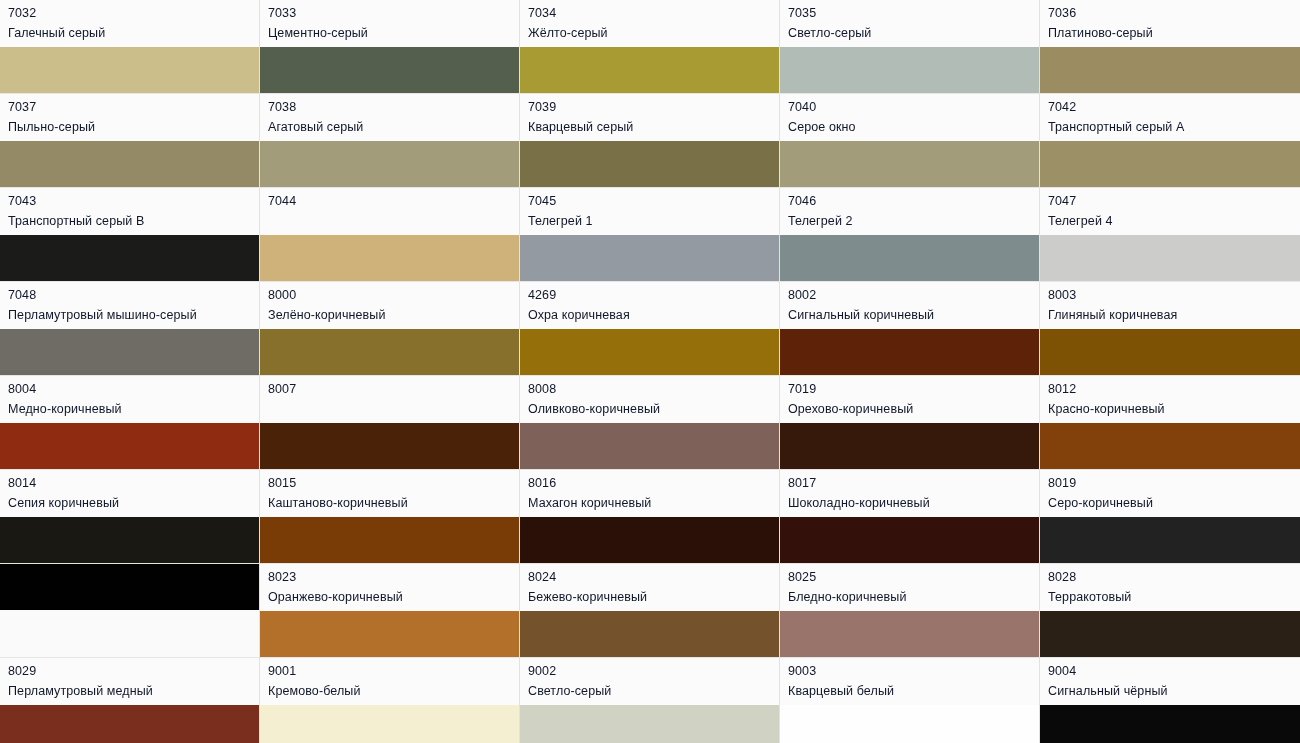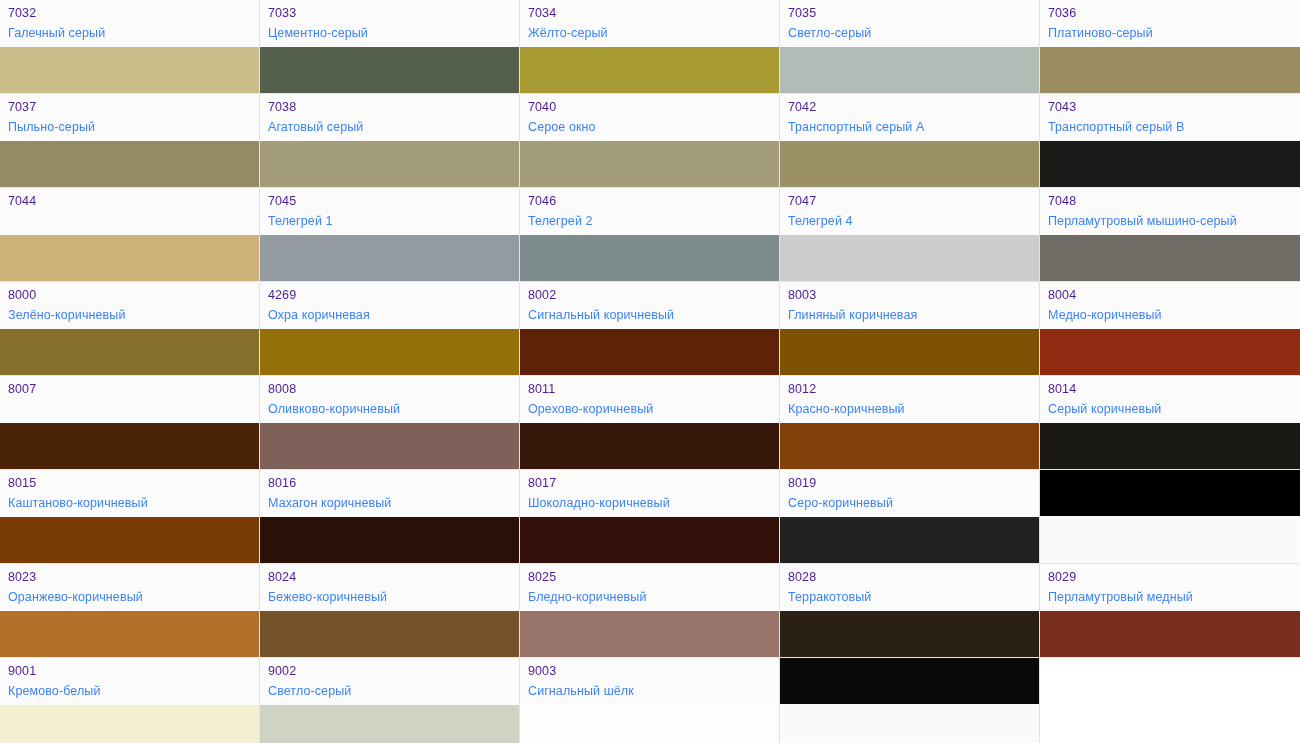--- a/index.html
+++ b/index.html
@@ -33,28 +33,28 @@
   .ral-text {
     height: 47px;
     box-sizing: border-box;
     padding: 6px 8px 0 8px;
     background: #fbfbfb;
   }
   .ral-code {
     display: block;
     font-size: 12.5px;
     line-height: 15px;
-    color: #4c1d95;
+    color: #0f172a;
     letter-spacing: 0.1px;
   }
   .ral-name {
     display: block;
     font-size: 12.5px;
     line-height: 16px;
-    color: #3b82f6;
+    color: #0f172a;
     margin-top: 4px;
     white-space: nowrap;
     letter-spacing: 0.1px;
   }
   .ral-swatch {
     height: 46px;
     width: 100%;
     display: block;
   }
 </style>
@@ -106,20 +106,27 @@
     </div>
     <div class="ral-cell">
       <div class="ral-text">
         <span class="ral-code">7038</span>
         <span class="ral-name">Агатовый серый</span>
       </div>
       <div class="ral-swatch" style="background-color: rgb(163, 156, 123);"></div>
     </div>
     <div class="ral-cell">
       <div class="ral-text">
+        <span class="ral-code">7039</span>
+        <span class="ral-name">Кварцевый серый</span>
+      </div>
+      <div class="ral-swatch" style="background-color: rgb(122, 112, 72);"></div>
+    </div>
+    <div class="ral-cell">
+      <div class="ral-text">
         <span class="ral-code">7040</span>
         <span class="ral-name">Серое окно</span>
       </div>
       <div class="ral-swatch" style="background-color: rgb(163, 156, 123);"></div>
     </div>
     <div class="ral-cell">
       <div class="ral-text">
         <span class="ral-code">7042</span>
         <span class="ral-name">Транспортный серый A</span>
       </div>
@@ -209,36 +216,36 @@
     </div>
     <div class="ral-cell">
       <div class="ral-text">
         <span class="ral-code">8008</span>
         <span class="ral-name">Оливково-коричневый</span>
       </div>
       <div class="ral-swatch" style="background-color: rgb(126, 98, 89);"></div>
     </div>
     <div class="ral-cell">
       <div class="ral-text">
-        <span class="ral-code">8011</span>
+        <span class="ral-code">7019</span>
         <span class="ral-name">Орехово-коричневый</span>
       </div>
       <div class="ral-swatch" style="background-color: rgb(54, 25, 10);"></div>
     </div>
     <div class="ral-cell">
       <div class="ral-text">
         <span class="ral-code">8012</span>
         <span class="ral-name">Красно-коричневый</span>
       </div>
       <div class="ral-swatch" style="background-color: rgb(130, 64, 10);"></div>
     </div>
     <div class="ral-cell">
       <div class="ral-text">
         <span class="ral-code">8014</span>
-        <span class="ral-name">Серый коричневый</span>
+        <span class="ral-name">Сепия коричневый</span>
       </div>
       <div class="ral-swatch" style="background-color: rgb(26, 24, 19);"></div>
     </div>
     <div class="ral-cell">
       <div class="ral-text">
         <span class="ral-code">8015</span>
         <span class="ral-name">Каштаново-коричневый</span>
       </div>
       <div class="ral-swatch" style="background-color: rgb(122, 60, 7);"></div>
     </div>
@@ -311,20 +318,24 @@
     <div class="ral-cell">
       <div class="ral-text">
         <span class="ral-code">9002</span>
         <span class="ral-name">Светло-серый</span>
       </div>
       <div class="ral-swatch" style="background-color: rgb(208, 210, 196);"></div>
     </div>
     <div class="ral-cell">
       <div class="ral-text">
         <span class="ral-code">9003</span>
-        <span class="ral-name">Сигнальный шёлк</span>
+        <span class="ral-name">Кварцевый белый</span>
       </div>
       <div class="ral-swatch" style="background-color: rgb(254, 254, 254);"></div>
     </div>
     <div class="ral-cell">
+      <div class="ral-text">
+        <span class="ral-code">9004</span>
+        <span class="ral-name">Сигнальный чёрный</span>
+      </div>
       <div class="ral-swatch" style="background-color: rgb(9, 9, 10);"></div>
     </div>
   </div>
 
 </body></html>

